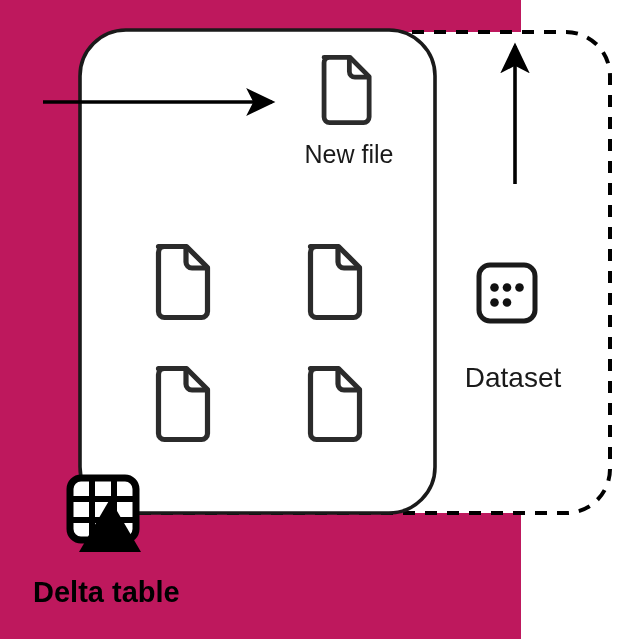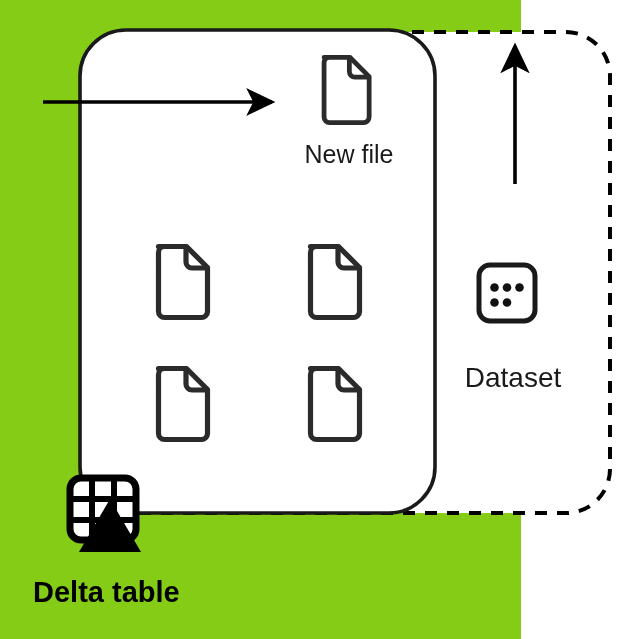--- a/index.html
+++ b/index.html
@@ -10,21 +10,21 @@
   body {
     font-family: "Liberation Sans", sans-serif;
     width: 640px;
     height: 639px;
     overflow: hidden;
   }
   #canvas {
     position: relative;
     width: 521px;
     height: 639px;
-    background: #84cc16;
+    background: #be185d;
   }
   #diagram-svg {
     position: absolute;
     left: 0;
     top: 0;
     width: 640px;
     height: 639px;
     display: block;
   }
   .lbl {

